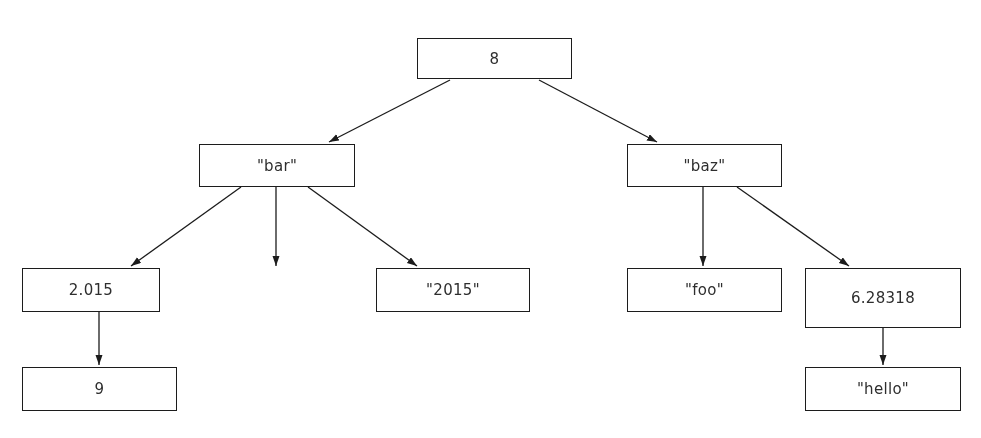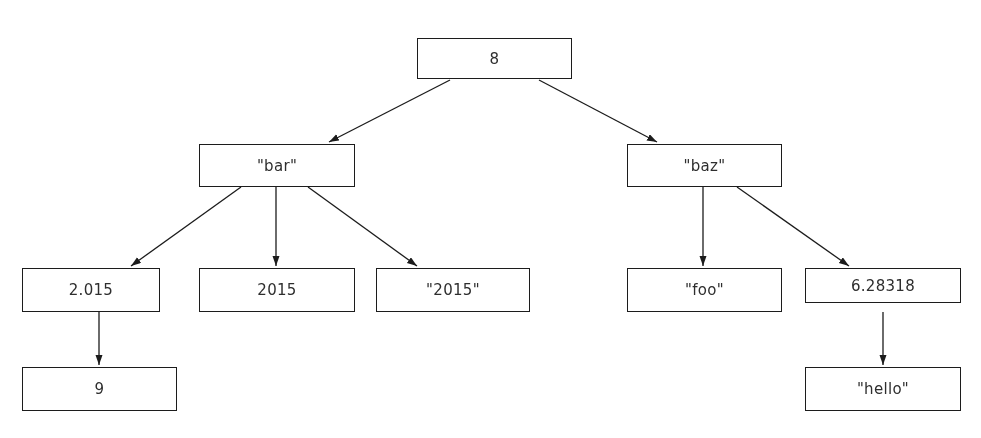--- a/index.html
+++ b/index.html
@@ -35,21 +35,21 @@
     letter-spacing: 0.3px;
   }
   
   .node-root    { left: 417px; top: 38px;  width: 155px; height: 41px; }
   .node-bar     { left: 199px; top: 144px; width: 156px; height: 43px; }
   .node-baz     { left: 627px; top: 144px; width: 155px; height: 43px; }
   .node-float2015 { left: 22px;  top: 268px; width: 138px; height: 44px; }
   .node-int2015   { left: 199px; top: 268px; width: 156px; height: 44px; }
   .node-str2015   { left: 376px; top: 268px; width: 154px; height: 44px; }
   .node-foo     { left: 627px; top: 268px; width: 155px; height: 44px; }
-  .node-tau     { left: 805px; top: 268px; width: 156px; height: 35px; justify-content: center; }
+  .node-tau     { left: 805px; top: 268px; width: 156px; height: 60px; justify-content: center; }
   .node-nine    { left: 22px;  top: 367px; width: 155px; height: 44px; }
   .node-hello   { left: 805px; top: 367px; width: 156px; height: 44px; }
   line.edge {
     stroke: #1c1c1c;
     stroke-width: 1.3;
   }
 </style>
 </head>
 <body>
 
@@ -77,23 +77,20 @@
   </div>
   <div class="node node-bar">
     <span>"bar"</span>
   </div>
   <div class="node node-baz">
     <span>"baz"</span>
   </div>
   <div class="node node-float2015">
     <span>2.015</span>
   </div>
-  <div class="node node-int2015">
-    <span>2015</span>
-  </div>
   <div class="node node-str2015">
     <span>"2015"</span>
   </div>
   <div class="node node-foo">
     <span>"foo"</span>
   </div>
   <div class="node node-tau">
     <span>6.28318</span>
   </div>
   <div class="node node-nine">

